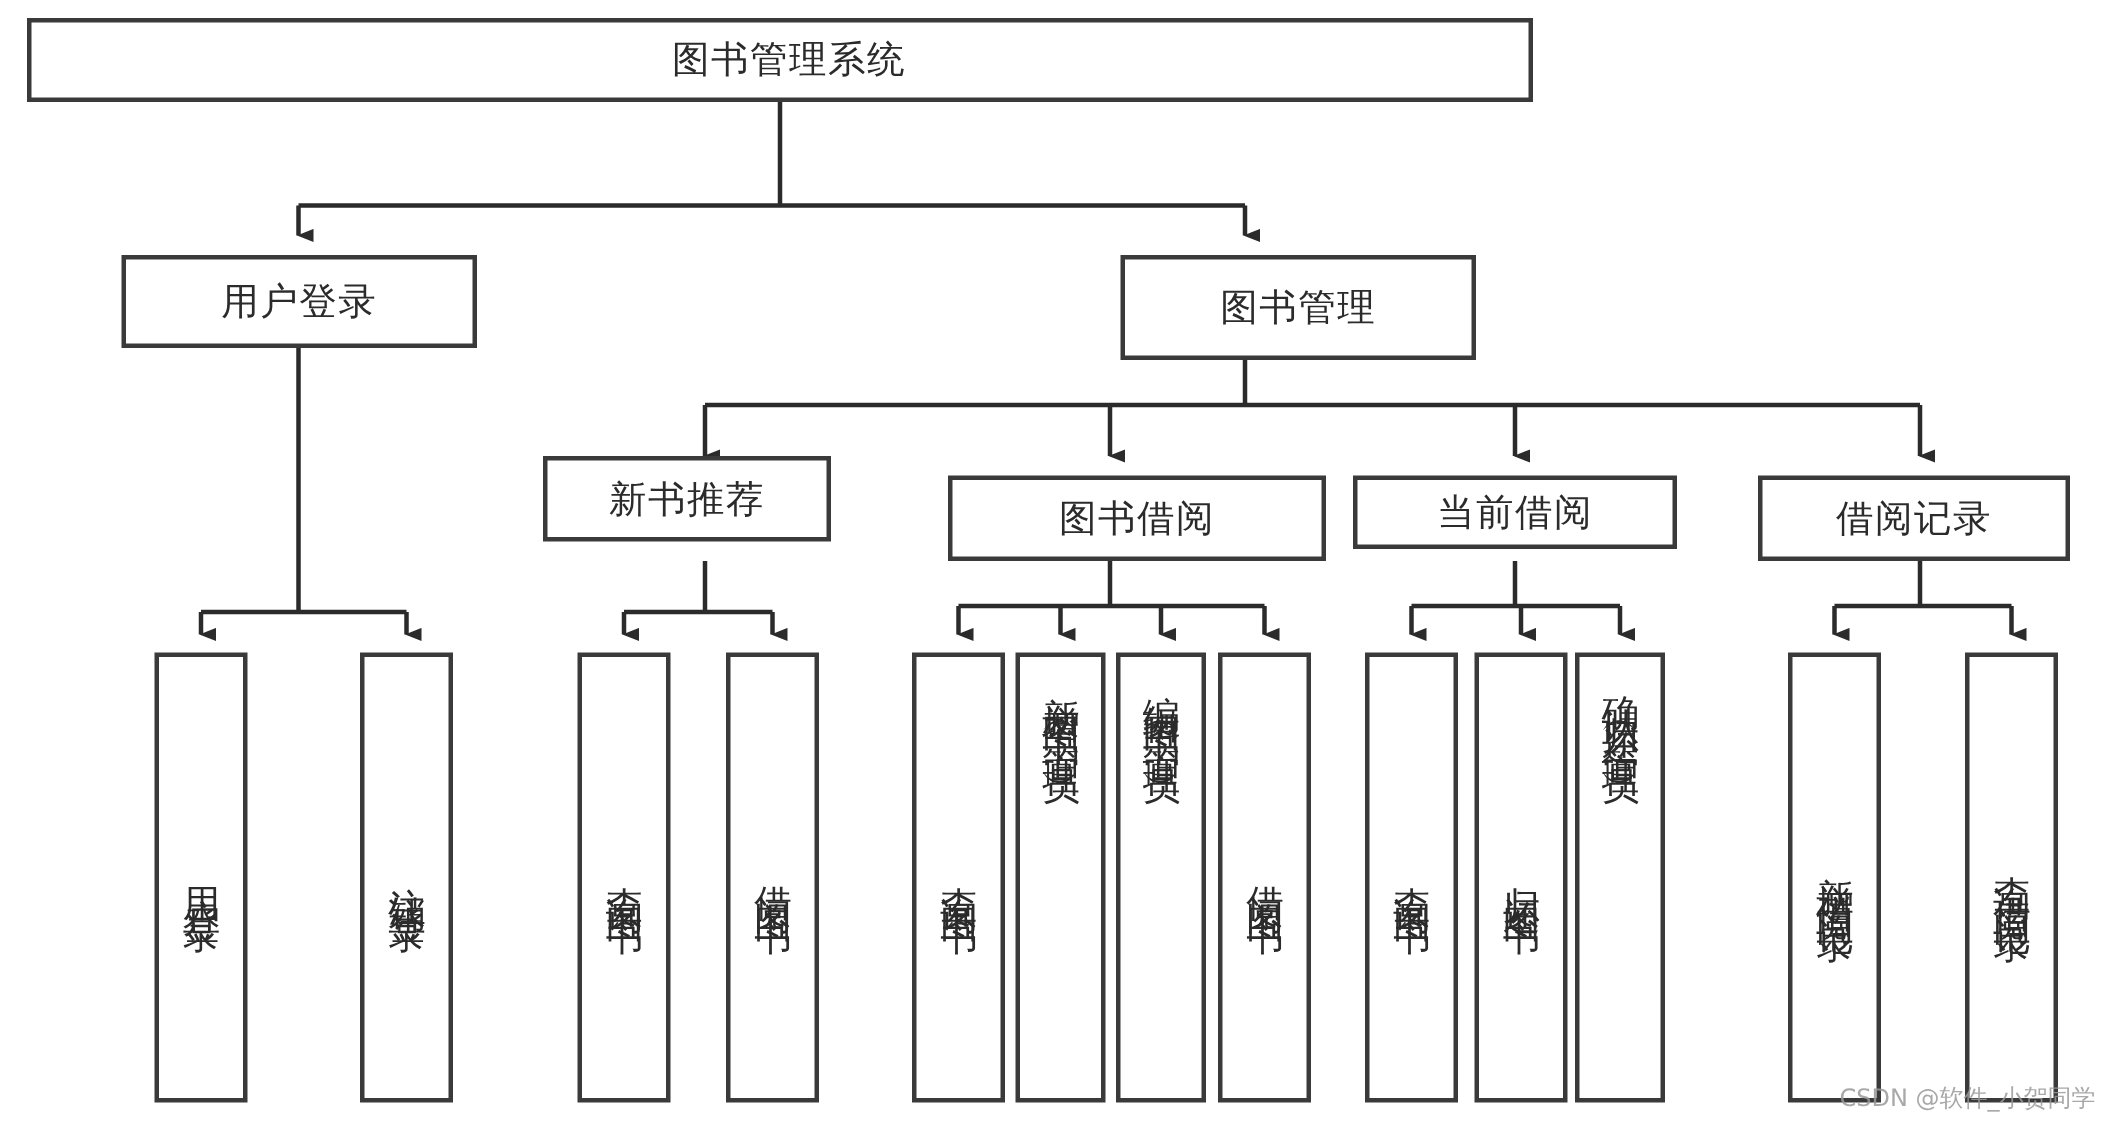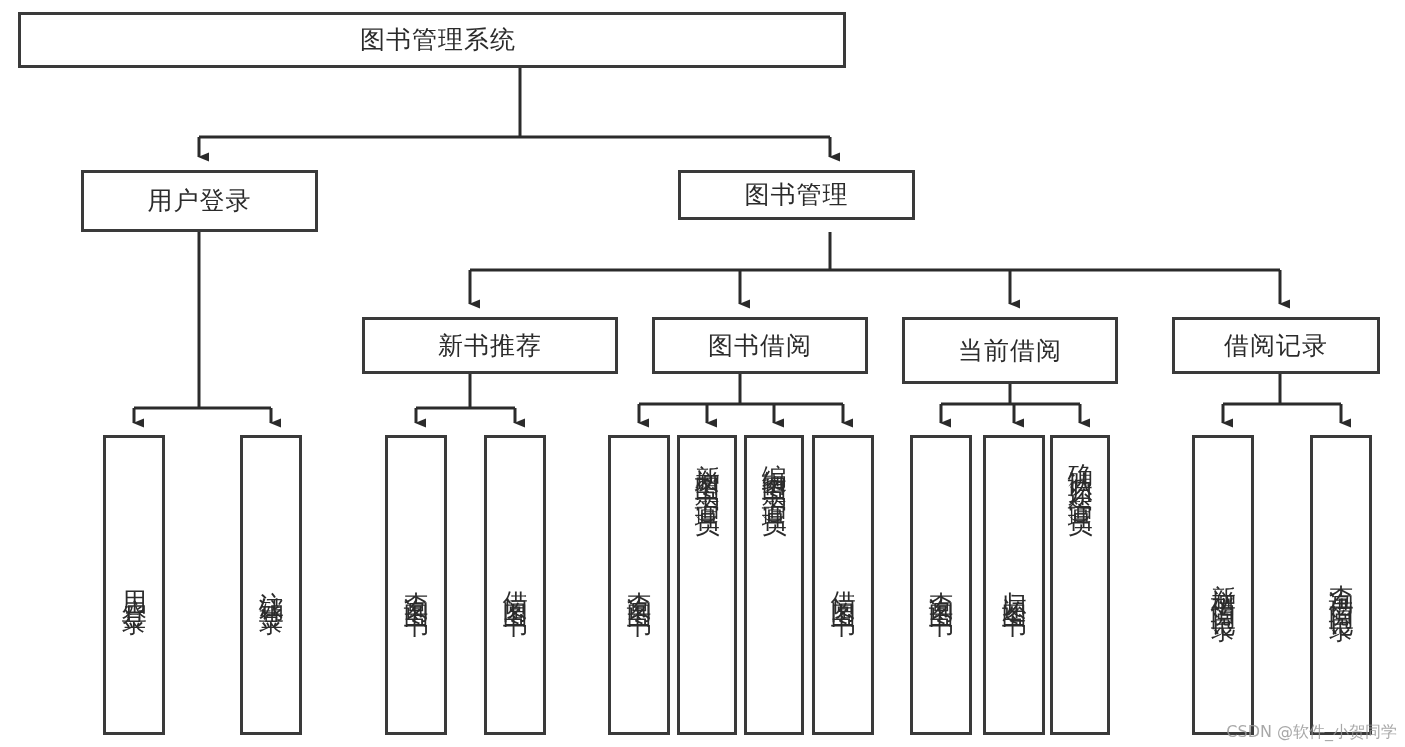--- a/index.html
+++ b/index.html
@@ -115,41 +115,41 @@
       <path d="M1080,404 L1080,423" marker-end="url(#arrowhead)"></path>
 
       <path d="M1280,374 L1280,404"></path>
       <path d="M1223,404 L1341,404"></path>
       <path d="M1223,404 L1223,423" marker-end="url(#arrowhead)"></path>
       <path d="M1341,404 L1341,423" marker-end="url(#arrowhead)"></path>
 
     </g>
   </svg>
 
-  <div class="node horiz" style="left:18px; top:12px; width:828px; height:56px;padding-left:12px;">
+  <div class="node horiz" style="left:18px; top:12px; width:1004px; height:56px;padding-left:12px;">
     <span>图书管理系统</span>
   </div>
 
   <div class="node horiz" style="left:81px; top:170px; width:237px; height:62px;">
     <span>用户登录</span>
   </div>
 
-  <div class="node horiz" style="left:678px; top:170px; width:237px; height:50px;">
+  <div class="node horiz" style="left:747px; top:170px; width:237px; height:70px;">
     <span>图书管理</span>
   </div>
 
-  <div class="node horiz" style="left:362px; top:317px; width:256px; height:57px;">
+  <div class="node horiz" style="left:362px; top:304px; width:192px; height:57px;">
     <span>新书推荐</span>
   </div>
 
-  <div class="node horiz" style="left:652px; top:317px; width:216px; height:57px;">
+  <div class="node horiz" style="left:632px; top:317px; width:252px; height:57px;">
     <span>图书借阅</span>
   </div>
 
-  <div class="node horiz" style="left:902px; top:317px; width:216px; height:67px;">
+  <div class="node horiz" style="left:902px; top:317px; width:216px; height:49px;">
     <span>当前借阅</span>
   </div>
 
   <div class="node horiz" style="left:1172px; top:317px; width:208px; height:57px;">
     <span>借阅记录</span>
   </div>
 
   <div class="node vert centered" style="left:103px; top:435px; width:62px; height:300px;">
     <span>用户登录</span>
   </div>

